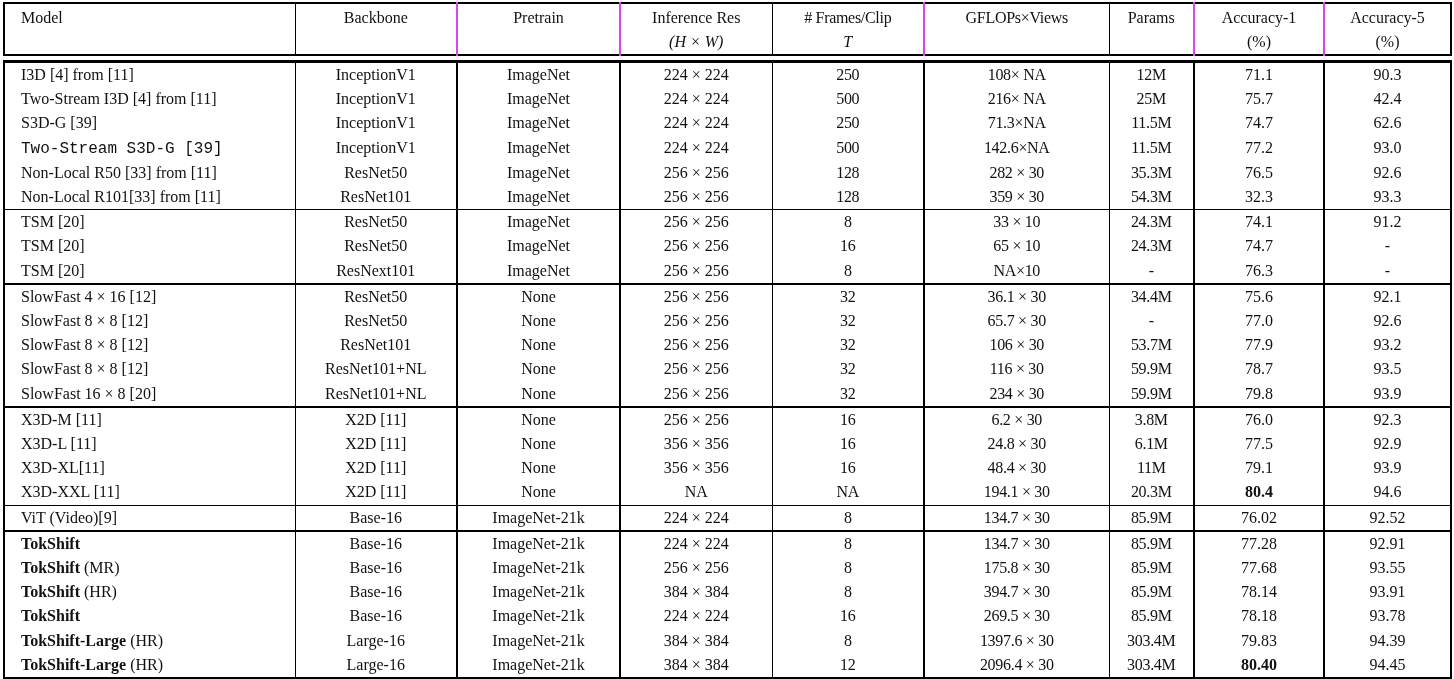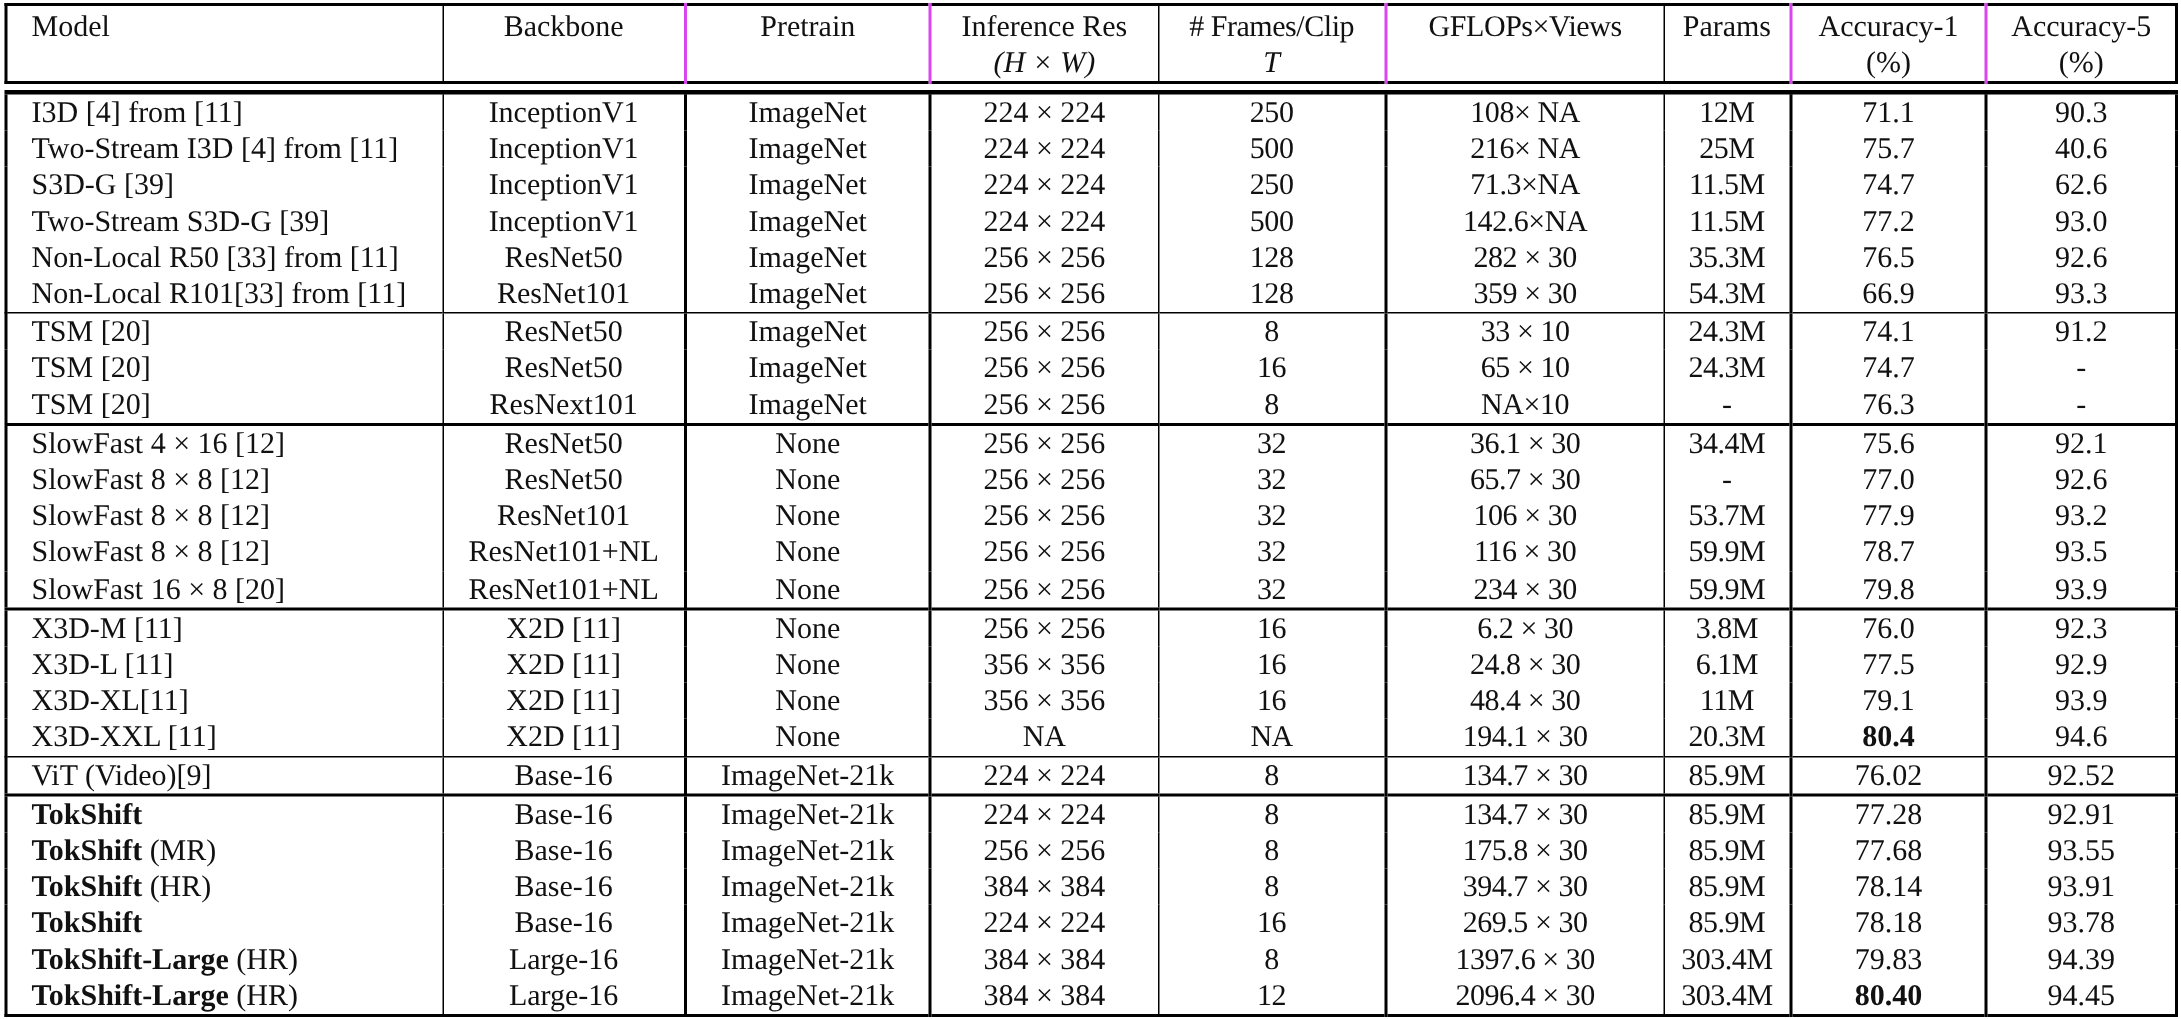--- a/index.html
+++ b/index.html
@@ -3,21 +3,21 @@
 <meta charset="utf-8">
 <style>
   html, body { margin: 0; padding: 0; background: #ffffff; }
   body {
     width: 1454px; height: 679px; overflow: hidden; position: relative;
     font-family: "Liberation Serif", "DejaVu Serif", serif;
     color: #111;
   }
   table {
     position: absolute; left: 3px; border-collapse: collapse;
-    table-layout: fixed; font-size: 20px;
+    table-layout: fixed; font-size: 16px;
   }
   #head-table { top: 2px; height: 52px; }
   #body-table { top: 60px; }
   col.c0 { width: 291px; } col.c1 { width: 162px; } col.c2 { width: 163px; }
   col.c3 { width: 152px; } col.c4 { width: 152px; } col.c5 { width: 185px; }
   col.c6 { width: 85px; }  col.c7 { width: 130px; } col.c8 { width: 127px; }
   td, th {
     padding: 0 4px; white-space: nowrap; text-align: center;
     font-weight: normal; line-height: 24.2px; height: 24.2px;
   }
@@ -109,35 +109,35 @@
       </tr>
       <tr>
         <td class="model"><b></b><span style="white-space: pre;">Two-Stream I3D [4] from [11]</span></td>
         <td class="thick-r"><span>InceptionV1</span></td>
         <td class="thick-r"><span>ImageNet</span></td>
         <td><span>224 × 224</span></td>
         <td class="thick-r"><span class="cond">500</span></td>
         <td><span class="cond">216× NA</span></td>
         <td class="thick-r"><span class="cond">25M</span></td>
         <td class="thick-r"><span>75.7</span></td>
-        <td><span>40.6</span></td>
+        <td><span>42.4</span></td>
       </tr>
       <tr>
         <td class="model"><b></b><span style="white-space: pre;">S3D-G [39]</span></td>
         <td class="thick-r"><span>InceptionV1</span></td>
         <td class="thick-r"><span>ImageNet</span></td>
         <td><span>224 × 224</span></td>
         <td class="thick-r"><span class="cond">250</span></td>
         <td><span class="cond">71.3×NA</span></td>
         <td class="thick-r"><span class="cond">11.5M</span></td>
         <td class="thick-r"><span>74.7</span></td>
         <td><span>62.6</span></td>
       </tr>
       <tr>
-        <td class="model"><b></b><span style="white-space: pre;">Two-Stream S3D-G [39]</span></td>
+        <td class="model"><b></b><span style="white-space: pre; font-family: Liberation Mono, monospace;">Two-Stream S3D-G [39]</span></td>
         <td class="thick-r"><span>InceptionV1</span></td>
         <td class="thick-r"><span>ImageNet</span></td>
         <td><span>224 × 224</span></td>
         <td class="thick-r"><span class="cond">500</span></td>
         <td><span class="cond">142.6×NA</span></td>
         <td class="thick-r"><span class="cond">11.5M</span></td>
         <td class="thick-r"><span>77.2</span></td>
         <td><span>93.0</span></td>
       </tr>
       <tr>
@@ -152,21 +152,21 @@
         <td><span>92.6</span></td>
       </tr>
       <tr>
         <td class="model"><b></b><span style="white-space: pre;">Non-Local R101[33] from [11]</span></td>
         <td class="thick-r"><span>ResNet101</span></td>
         <td class="thick-r"><span>ImageNet</span></td>
         <td><span>256 × 256</span></td>
         <td class="thick-r"><span class="cond">128</span></td>
         <td><span class="cond">359 × 30</span></td>
         <td class="thick-r"><span class="cond">54.3M</span></td>
-        <td class="thick-r"><span>66.9</span></td>
+        <td class="thick-r"><span>32.3</span></td>
         <td><span>93.3</span></td>
       </tr>
       <tr class="group-start">
         <td class="model"><b></b><span style="white-space: pre;">TSM [20]</span></td>
         <td class="thick-r"><span>ResNet50</span></td>
         <td class="thick-r"><span>ImageNet</span></td>
         <td><span>256 × 256</span></td>
         <td class="thick-r"><span class="cond">8</span></td>
         <td><span class="cond">33 × 10</span></td>
         <td class="thick-r"><span class="cond">24.3M</span></td>

